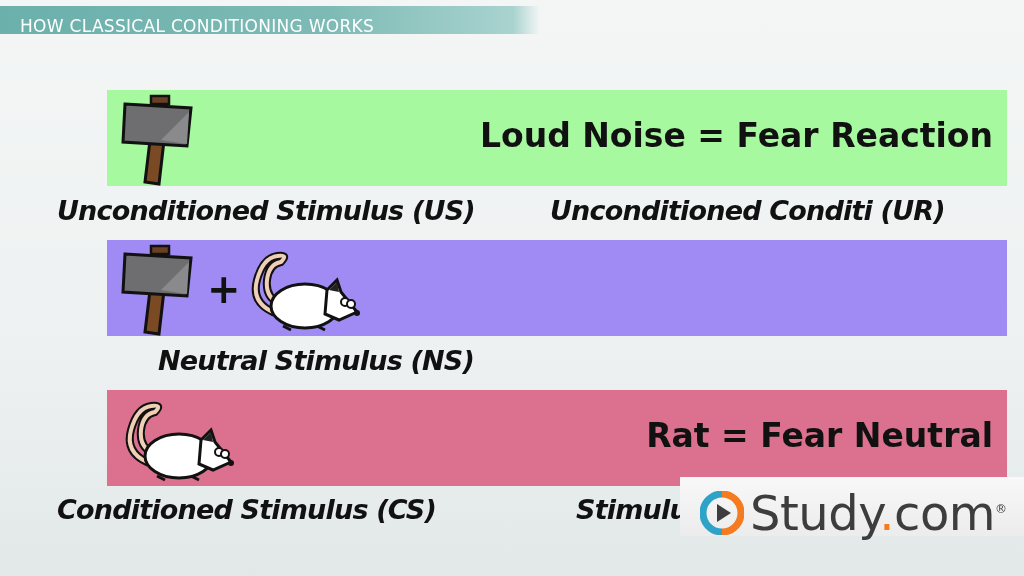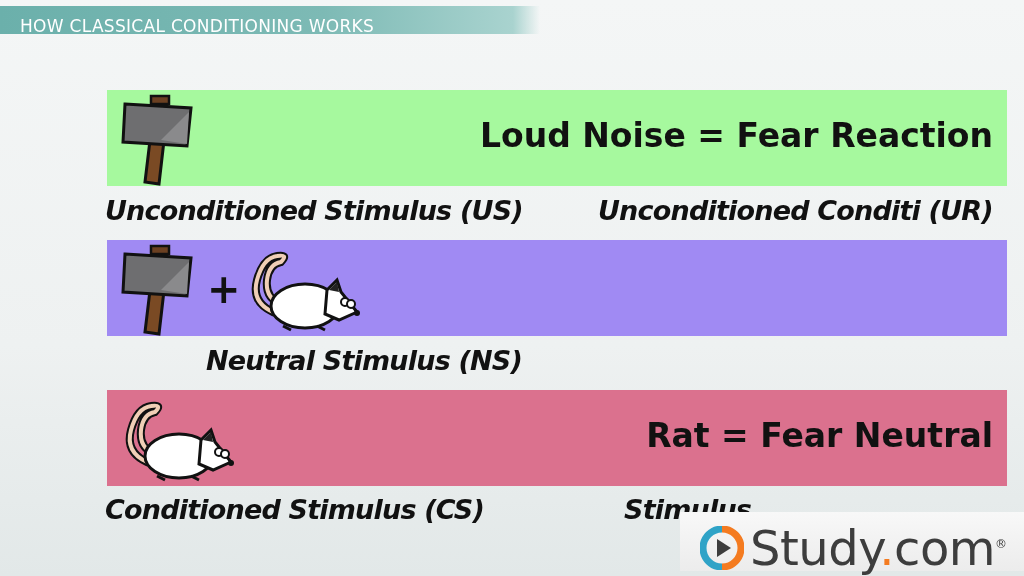--- a/index.html
+++ b/index.html
@@ -22,26 +22,26 @@
   }
   .p1 { top:90px; background:#a6f99e; }
   .p2 { top:240px; background:#a08af3; }
   .p3 { top:390px; background:#db718e; }
   .eq {
     position:absolute; right:14px; top:26px; font-weight:bold; font-size:33px; color:#111;
     font-family: "DejaVu Sans", sans-serif;
   }
   .lbl {
     position:absolute; font-weight:bold; font-style:italic; font-size:27px; color:#111;
-    font-family: "DejaVu Sans", sans-serif; letter-spacing:-0.8px;margin-left:48px;
+    font-family: "DejaVu Sans", sans-serif; letter-spacing:-0.8px;
   }
   .icon { position:absolute; }
   .plus { position:absolute; font-size:40px; font-weight:bold; color:#111; font-family:"DejaVu Sans",sans-serif; }
   .logo-box {
-    position:absolute; left:680px; top:512px; width:344px; height:59px;
+    position:absolute; left:680px; top:477px; width:344px; height:59px;
     background: linear-gradient(180deg, #f8f8f8, #ececec);
   }
   .logo-text {
     position:absolute; left:70px; top:8px; font-size:48px; color:#3d3d3d;
     font-family: "DejaVu Sans", sans-serif; letter-spacing:-0.5px;
   }
   .logo-dot { color:#f47b20; }
 </style>
 </head>
 <body>

